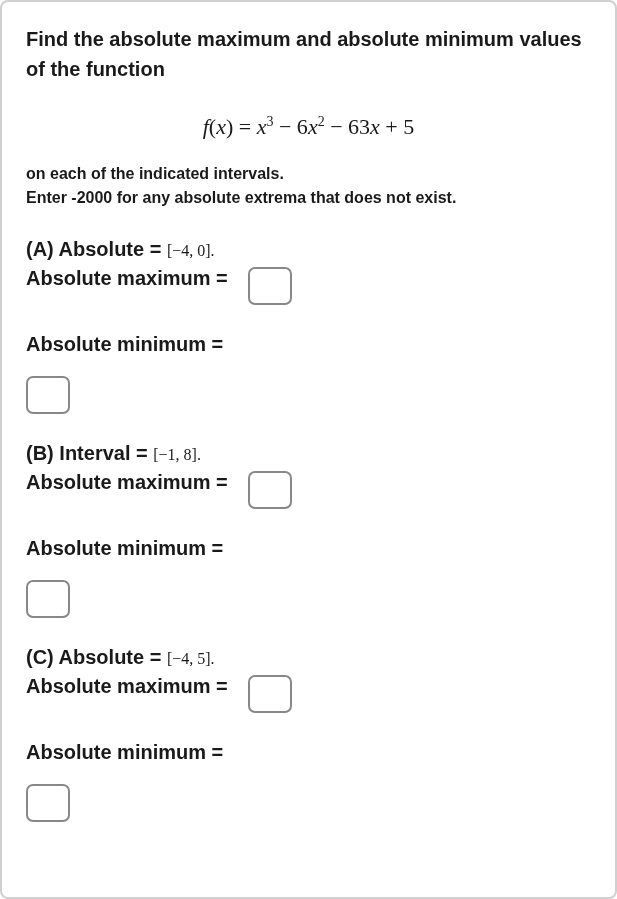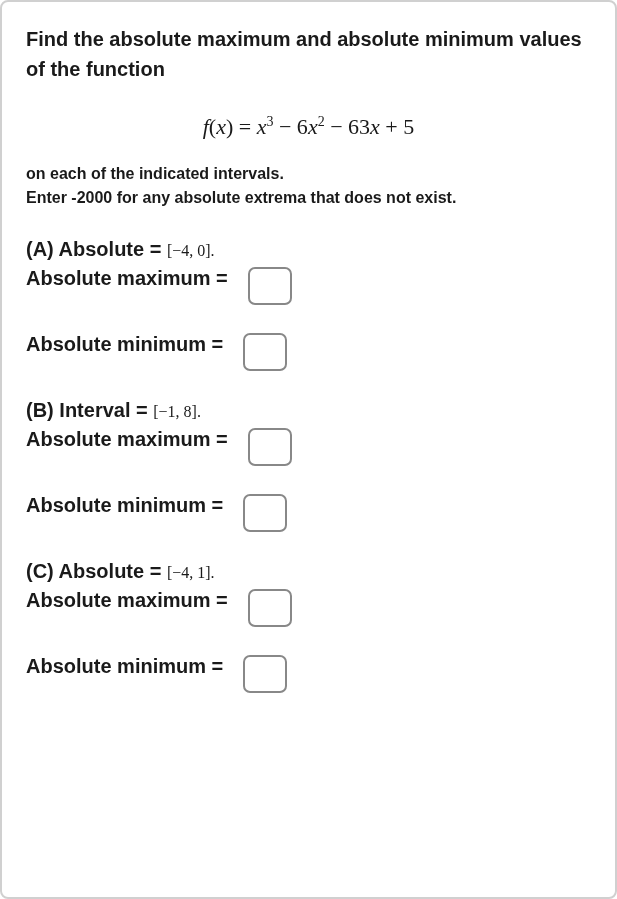--- a/index.html
+++ b/index.html
@@ -62,20 +62,21 @@
   }
   .answer-row {
     display: flex;
     gap: 20px;
     font-size: 20px;
     font-weight: bold;
     margin-bottom: 28px;
   }
   .answer-row:last-child {
     margin-bottom: 0;
+    flex-direction: column;
   }
   .answer-input {
     width: 44px;
     height: 38px;
     border: 2px solid #888;
     border-radius: 7px;
     background: #fff;
     font-size: 18px;
     text-align: center;
     padding: 0;
@@ -120,21 +121,21 @@
       <input class="answer-input" type="text" style="">
     </div>
     <div class="answer-row">
       <span>Absolute minimum =</span>
       <input class="answer-input" type="text" style="">
     </div>
   </div>
 
   <div class="part" style="margin-bottom:0;">
     <div class="part-header">
-      <span>(C) Absolute = </span><span class="interval-math">[−4, 1].</span>
+      <span>(C) Absolute = </span><span class="interval-math">[−4, 5].</span>
     </div>
     <div class="answer-row">
       <span>Absolute maximum =</span>
       <input class="answer-input" type="text" style="">
     </div>
     <div class="answer-row" style="margin-bottom:0;">
       <span>Absolute minimum =</span>
       <input class="answer-input" type="text" style="">
     </div>
   </div>

